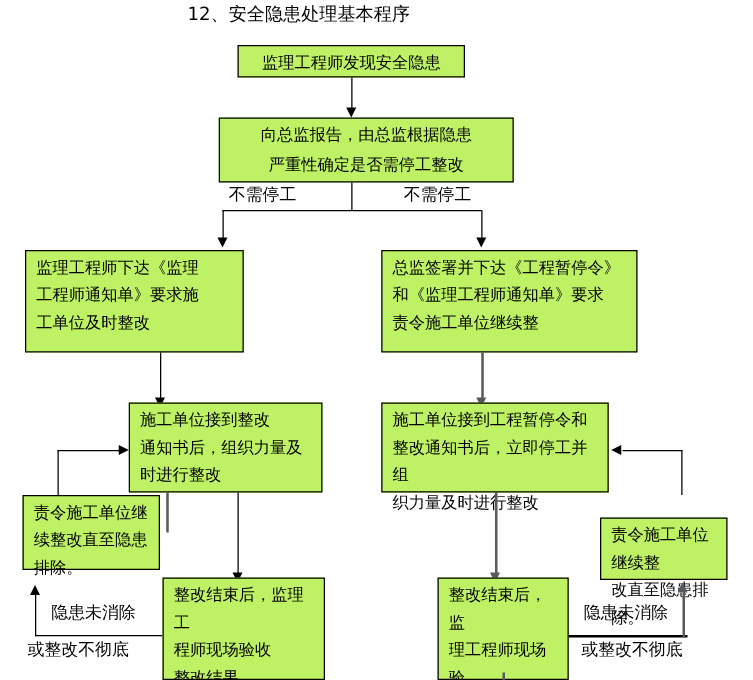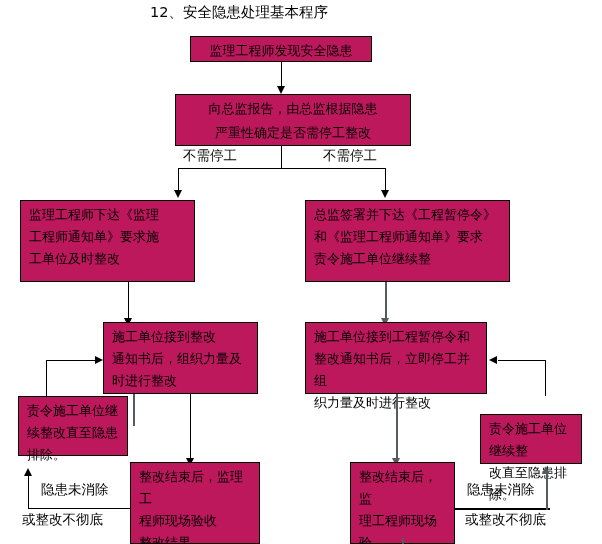--- a/index.html
+++ b/index.html
@@ -25,41 +25,40 @@
     font-size: 14.5px;
     line-height: 20px;
     white-space: nowrap;
     color: #000;
     text-align: center;
   }
   .box {
     position: absolute;
     box-sizing: border-box;
     border: 1px solid #000000;
-    background: #be185d;
+    background: #bef264;
     font-size: 13px;
     line-height: 22px;
     color: #000000;
     padding: 3px 6px 3px 8px;
   }
   .box.center {
     text-align: center;
     padding-left: 6px;
   }
   .box .txt {
     display: block;
     white-space: pre-line;
   }
   .lbl {
     position: absolute;
     font-size: 13.5px;
     line-height: 18px;
     white-space: nowrap;
     color: #000000;
-    font-family: Liberation Serif, serif;
   }
   
   .ln {
     position: absolute;
     background: #000000;
   }
   .vl { width: 1px; }
   .hl { height: 1px; }
   .ln.thick { background: #555a5e; }
   .ar {

